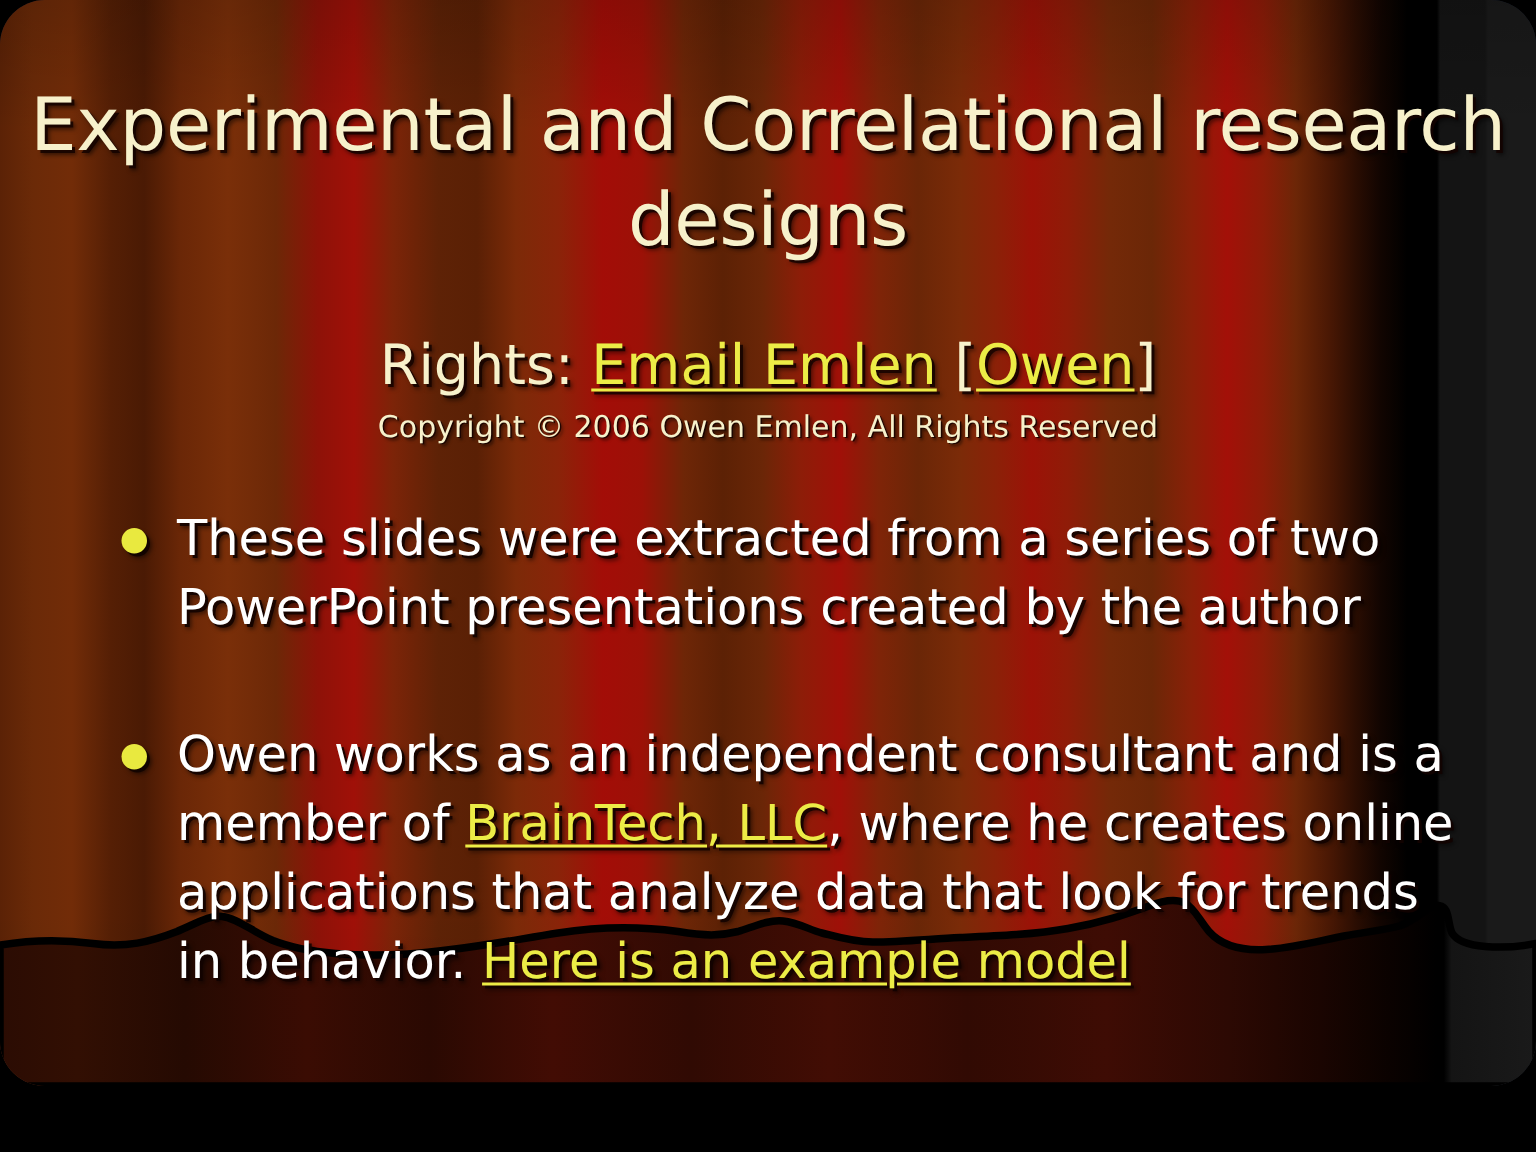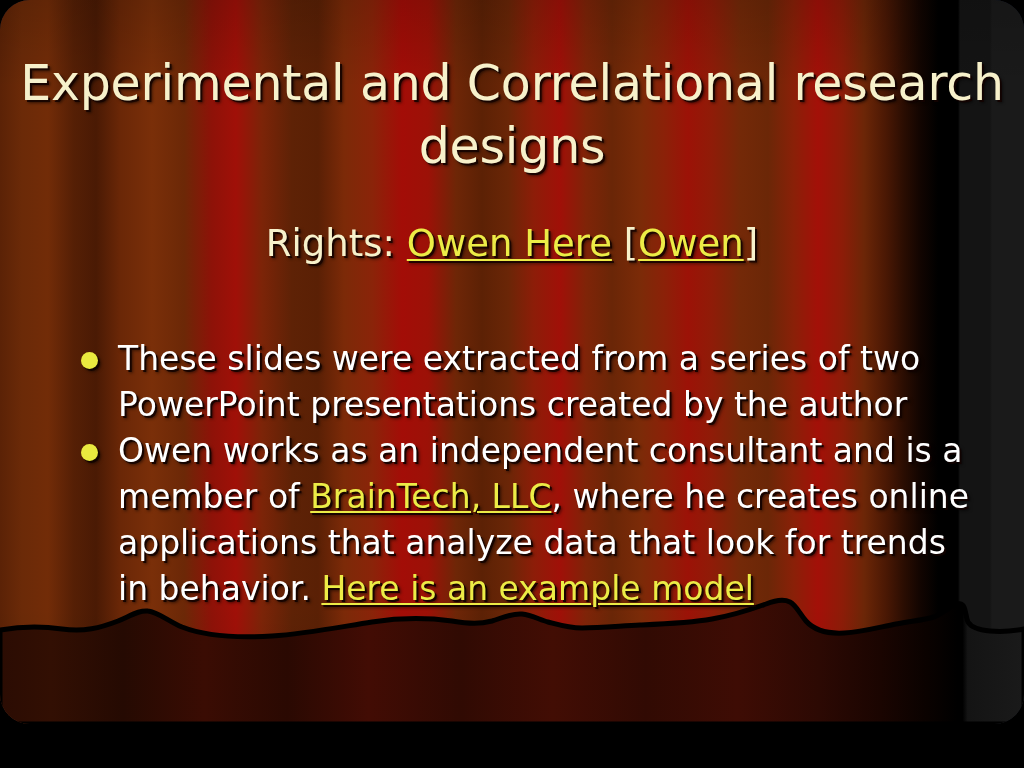--- a/index.html
+++ b/index.html
@@ -146,20 +146,21 @@
   .bullets {
     position: absolute;
     left: 70px;
     top: 336px;
     width: 915px;
   }
   .bullet-row {
     position: relative;
     display: block;
     padding-left: 48px;
+    margin-bottom: 52px;
   }
   .bullet-row:last-child { margin-bottom: 16px; }
 
   .bullet-dot {
     position: absolute;
     left: 11px;
     top: 16px;
     width: 17px;
     height: 17px;
     border-radius: 50%;
@@ -212,22 +213,23 @@
         </linearGradient>
       </defs>
       <path d="M0,130 L0,36 C18,33 40,32 62,35 C84,38 100,34 118,27 C132,21 140,16 148,17 C158,18 168,27 182,33 C205,42 240,44 272,42 C305,40 340,33 372,28 C404,23 430,24 452,27 C470,30 480,30 492,27 C502,24 512,19 522,20 C532,21 540,26 548,28 C556,30 568,34 582,34 C600,34 620,32 640,31 C664,30 690,29 712,25 C736,21 752,15 766,10 C776,6 784,5 790,8 C796,11 800,20 806,27 C814,36 826,40 844,39 C862,38 880,33 896,30 C912,27 924,26 934,23 C942,20 948,14 954,11 C958,9 962,9 964,13 C966,17 966,24 968,28 C971,33 978,36 990,37 C1002,38 1014,37 1024,35 L1024,130 Z" fill="url(#waveGrad)" stroke="#000000" stroke-width="5"></path>
     </svg>
   </div>
 
   <div class="content">
 
     <div class="title"><span>Experimental and Correlational research designs</span></div>
 
-    <div class="author-line"><span>Rights: </span><span class="lnk">Owen Here</span><span> [</span><span class="lnk">Owen</span><span>]</span></div>
-
+    <div class="author-line"><span>Rights: </span><span class="lnk">Email Emlen</span><span> [</span><span class="lnk">Owen</span><span>]</span></div>
+
+    <div class="copyright">Copyright © 2006 Owen Emlen, All Rights Reserved</div>
 
     <div class="bullets">
 
       <div class="bullet-row">
         <span class="bullet-dot"></span>
         <span class="bullet-text"><span>These slides were extracted from a series of two PowerPoint presentations created by the author</span></span>
       </div>
 
       <div class="bullet-row">
         <span class="bullet-dot"></span>

